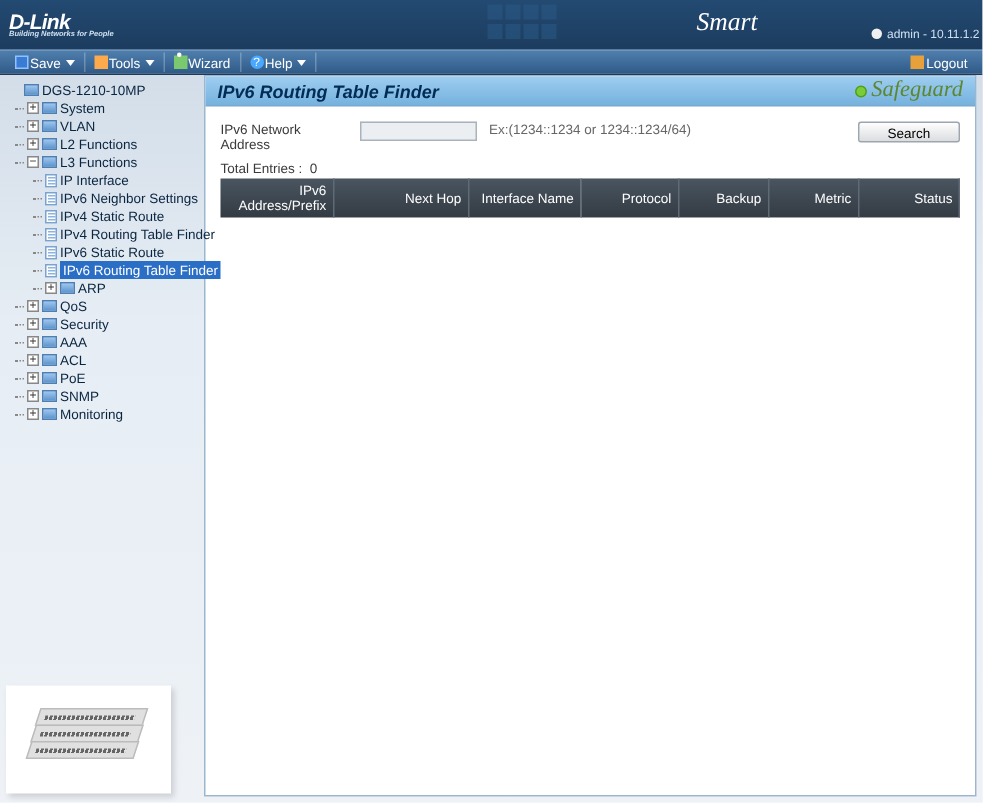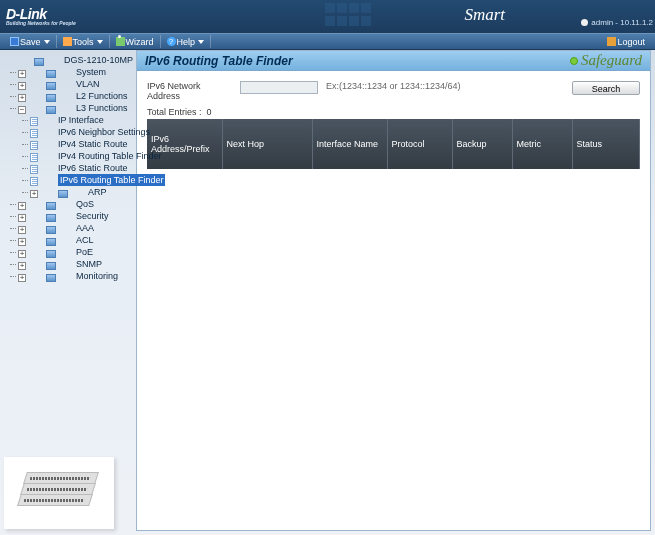--- a/index.html
+++ b/index.html
@@ -137,21 +137,21 @@
     white-space:nowrap;
   }
   .tree li::before {
     content:"";
     position:absolute;
     left:-8px; top:6px;
     width:6px; height:0;
     border-top:1px dotted #888;
   }
   .tree li.no-line::before{display:none;}
-  .row { display:flex; align-items:flex-end; gap:20px; cursor:pointer;}
+  .row { display:flex; align-items:center; gap:2px; cursor:pointer;}
   .exp {
     width:8px;height:8px;border:1px solid #888;background:#fff;
     font-size:8px;line-height:6px;text-align:center;color:#333;
     flex-shrink:0;
   }
   .exp.none{border:none;background:transparent;}
   .fld {
     width:10px;height:8px;
     background:linear-gradient(to bottom,#9fc6ef,#5d94cc);
     border:1px solid #4b7fb5;
@@ -254,22 +254,22 @@
   .total { font-weight:normal; margin:4px 0 2px; }
   table.rt {
     width:100%;
     border-collapse:collapse;
     font-size:9px;
   }
   table.rt th {
     background:linear-gradient(to bottom,#4a5560,#333b43);
     color:#fff;
     font-weight:normal;
-    text-align:left;
-    padding:15px 4px;
+    text-align:right;
+    padding:3px 4px;
     border-right:1px solid #5e6a76;
     height:11px;
   }
 </style>
 </head>
 <body>
 
 <div class="header">
   <div class="logo">
     <span class="logo-main">D-Link</span>

